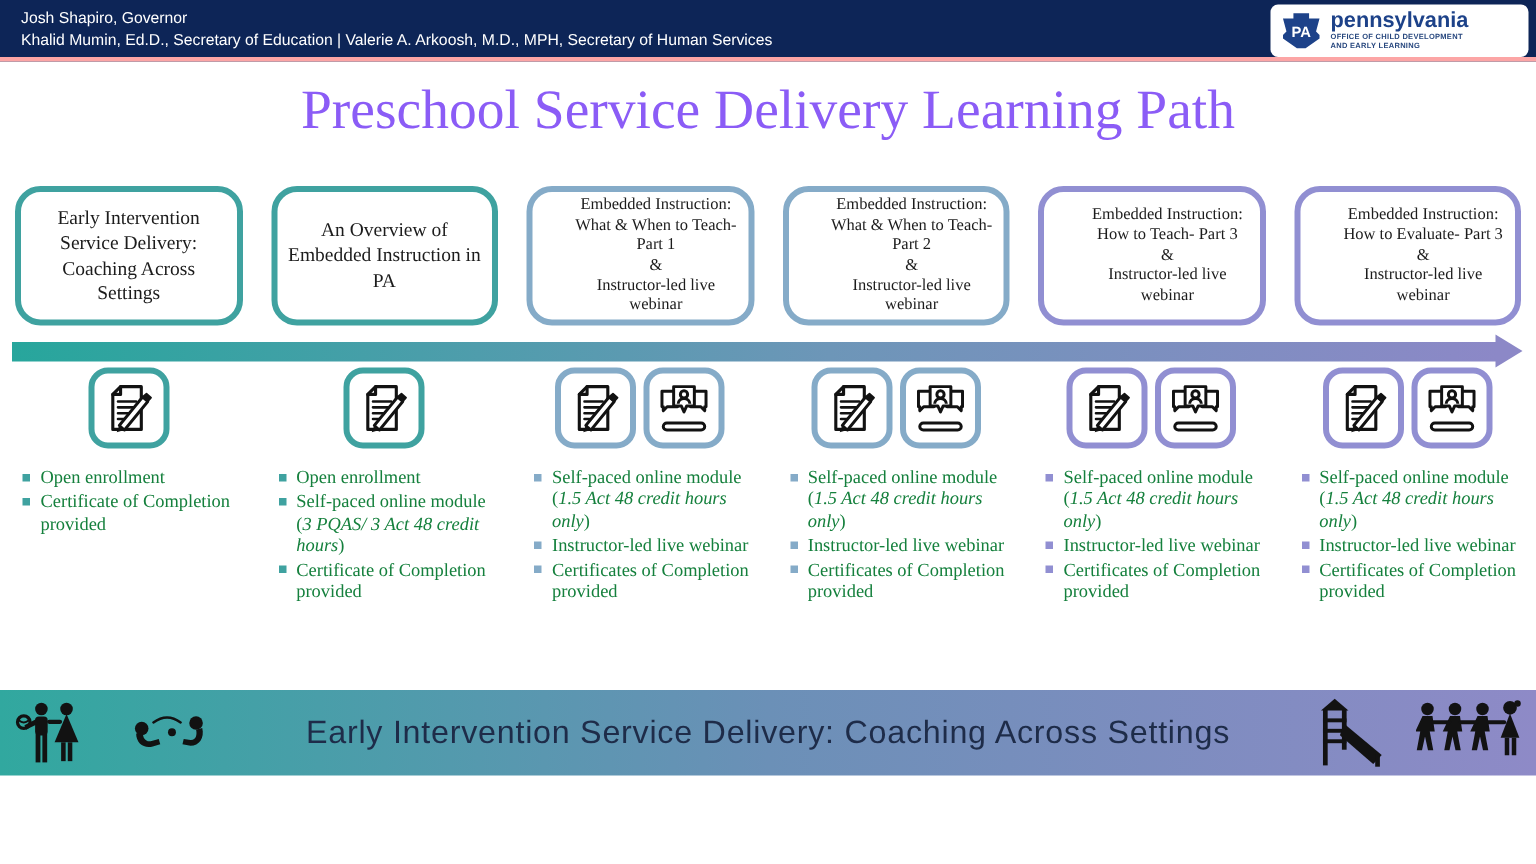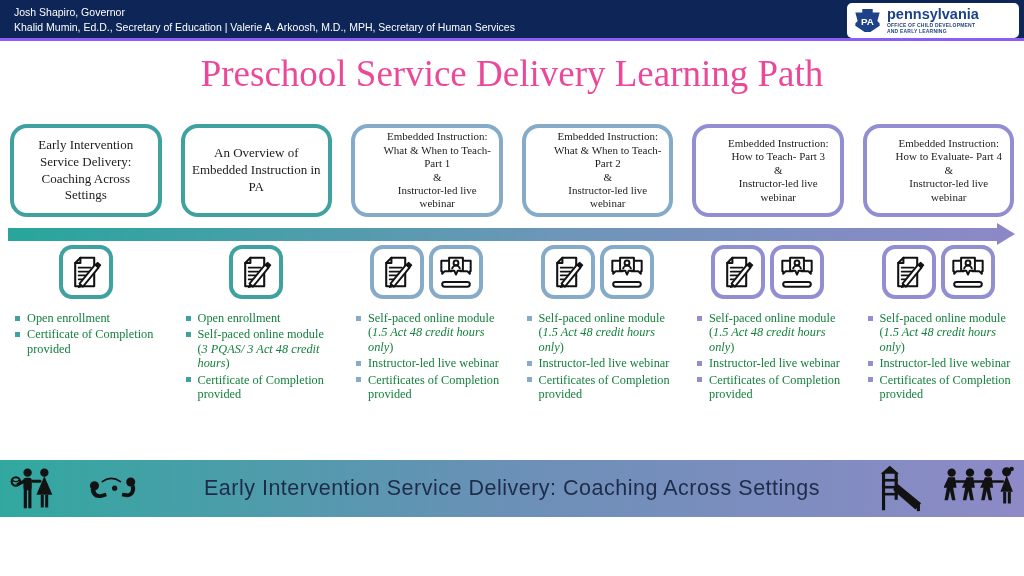--- a/index.html
+++ b/index.html
@@ -1,35 +1,35 @@
 <!DOCTYPE html>
 <html><head>
 <meta charset="utf-8">
 <style>
   * { margin:0; padding:0; box-sizing:border-box; }
   body { background:#888; font-family:"Liberation Serif", serif; }
   .slide { position:relative; width:1024px; height:576px; background:#fff; overflow:hidden; }
 
   
   .topbar { position:absolute; top:0; left:0; right:0; height:41px; background:#0d2557;
-            border-bottom:3px solid #8b5cf6; color:#fff;
+            border-bottom:3px solid #fca5a5; color:#fff;
             font-family:"Liberation Sans", sans-serif; font-size:10.5px; line-height:1.45;
             padding:5px 0 0 14px; }
   .logobox { position:absolute; top:3px; right:5px; width:172px; height:35px; background:#fff;
              border-radius:5px; display:flex; align-items:center; gap:5px; padding:2px 6px; }
   .keystone { width:29px; height:29px; flex:0 0 auto; }
   .logotext { display:flex; flex-direction:column; }
   .brand { font-family:"Liberation Sans", sans-serif; font-weight:bold; font-size:14.5px;
            color:#1d4289; line-height:1; margin-bottom:1px; }
   .office { font-family:"Liberation Sans", sans-serif; font-weight:bold; font-size:5px;
             letter-spacing:.2px; color:#27477e; line-height:1.25; }
 
   
   .title { position:absolute; top:52px; left:0; right:0; text-align:center;
-           font-family:"Liberation Serif", serif; font-weight:normal; font-size:37px; color:#ec4899; }
+           font-family:"Liberation Serif", serif; font-weight:normal; font-size:37px; color:#8b5cf6; }
 
   
   .arrow { position:absolute; top:228px; left:8px; width:990px; height:13px;
            background:linear-gradient(90deg,#27a69c 0%, #6d96b8 55%, #8c88c7 100%); }
   .arrow::after { content:""; position:absolute; right:-17px; top:-5px; width:0; height:0;
                   border-left:18px solid #8c88c7; border-top:11.5px solid transparent;
                   border-bottom:11.5px solid transparent; }
 
   
   .columns { position:absolute; top:124px; left:10px; width:1004px;
@@ -243,21 +243,21 @@
           </span>
         </div>
         <ul class="bullets">
           <li><span>Self-paced online module (</span><i>1.5 Act 48 credit hours only</i><span>)</span></li>
           <li><span>Instructor-led live webinar</span></li>
           <li><span>Certificates of Completion provided</span></li>
         </ul>
       </div>
       <div class="col" style="--accent: #918fd2;">
         <div class="box box-sm">
-          <div>Embedded Instruction: How to Evaluate- Part 4</div>
+          <div>Embedded Instruction: How to Evaluate- Part 3</div>
           <div>&amp;</div>
           <div>Instructor-led live webinar</div>
         </div>
         <div class="icons">
           <span class="tile">
             <svg viewBox="0 0 44 44">
               <g stroke="#121212" stroke-width="2.4" fill="none" stroke-linejoin="round" stroke-linecap="round">
                 <path d="M15.5 5.5 H31.5 V38.5 H9.5 V11.5 Z"></path>
                 <path d="M15.5 5.5 V11.5 H9.5"></path>
                 <path stroke-width="2" d="M13.5 17 H27.5 M13.5 21.5 H27.5 M13.5 26 H27.5 M13.5 30.5 H24"></path>

